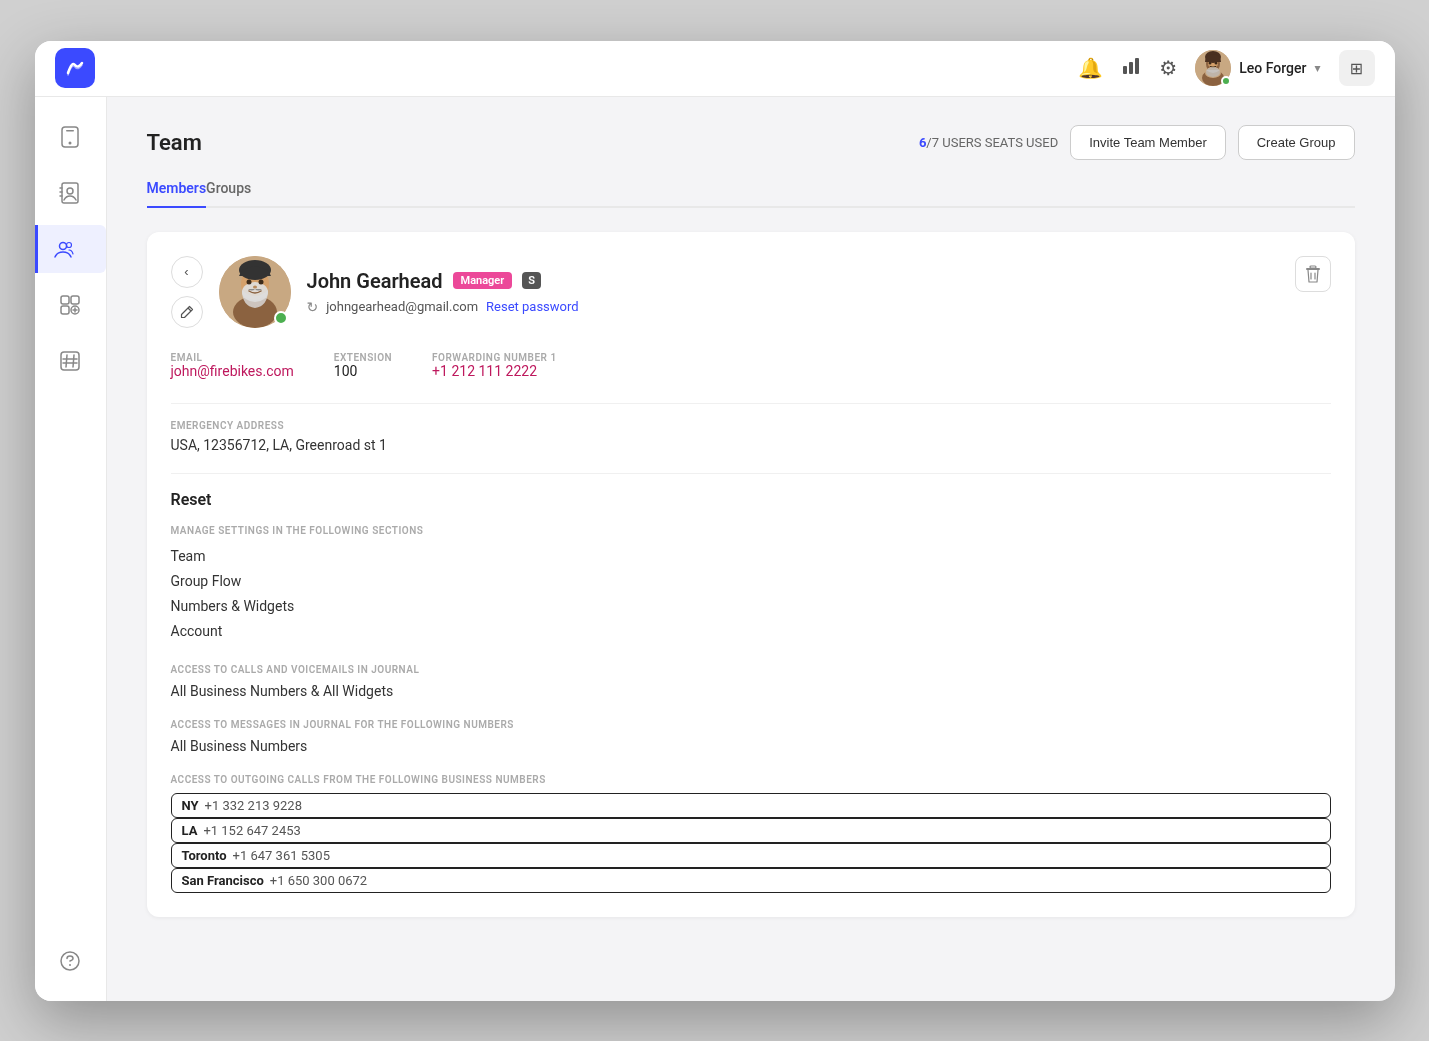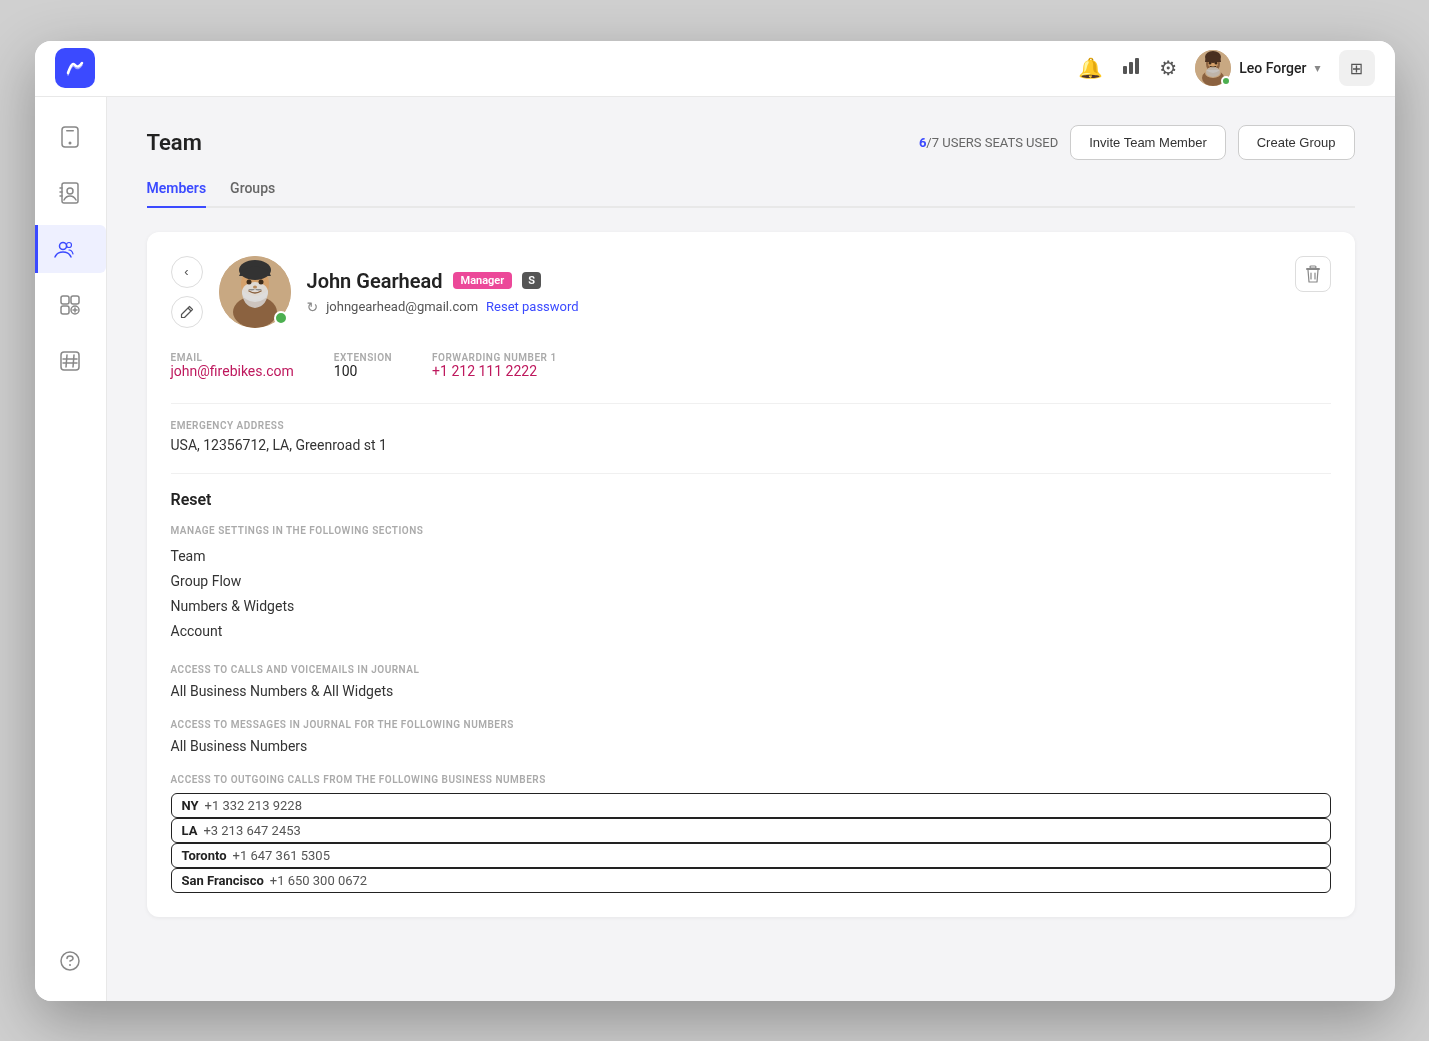--- a/index.html
+++ b/index.html
@@ -169,21 +169,20 @@
       background: #fff;
       font-size: 13px;
       font-weight: 500;
       color: #333;
       cursor: pointer;
       white-space: nowrap;
     }
     
     .tabs {
       display: flex;
-      gap: 24px;
       border-bottom: 2px solid #e8e8e8;
       margin-bottom: 24px;
     }
     .tab {
       font-size: 14px;
       font-weight: 500;
       padding-bottom: 10px;
       cursor: pointer;
       color: #666;
       position: relative;
@@ -638,21 +637,21 @@
 
           <div>
             <div class="section-subtitle">ACCESS TO OUTGOING CALLS FROM THE FOLLOWING BUSINESS NUMBERS</div>
             <div class="numbers-row">
               <div class="number-chip">
                 <span class="number-city">NY</span>
                 <span class="number-val">+1 332 213 9228</span>
               </div>
               <div class="number-chip">
                 <span class="number-city">LA</span>
-                <span class="number-val">+3 213 647 2453</span>
+                <span class="number-val">+1 152 647 2453</span>
               </div>
               <div class="number-chip">
                 <span class="number-city">Toronto</span>
                 <span class="number-val">+1 647 361 5305</span>
               </div>
               <div class="number-chip">
                 <span class="number-city">San Francisco</span>
                 <span class="number-val">+1 650 300 0672</span>
               </div>
             </div>

